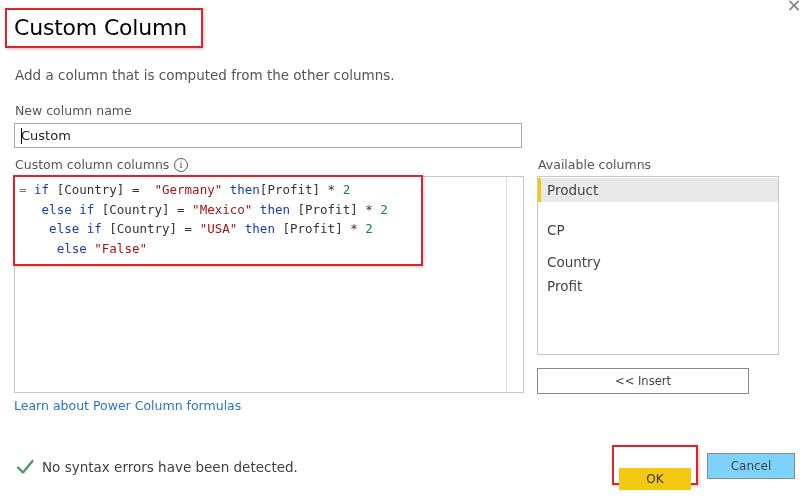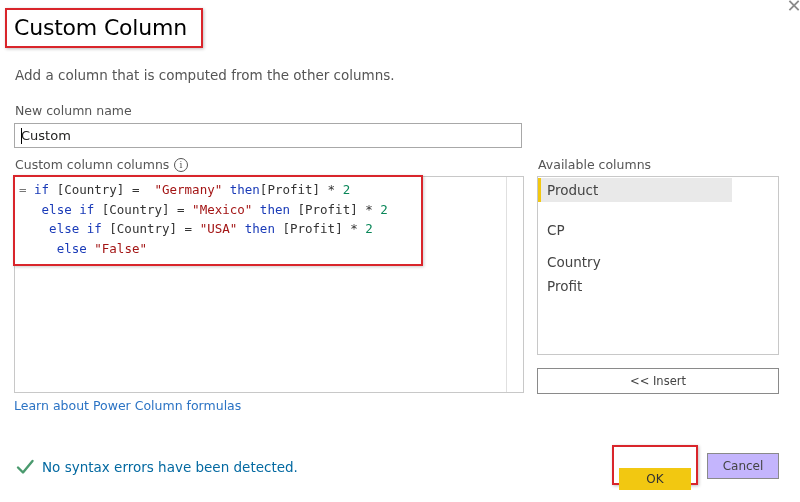--- a/index.html
+++ b/index.html
@@ -25,33 +25,33 @@
   .formula-scroll { position: absolute; left: 506px; top: 177px; width: 1px; height: 215px; background: #e0e0e0; }
   .formula-highlight { position: absolute; left: 13px; top: 175px; width: 410px; height: 91px; border: 2px solid #d9252b; box-shadow: 1px 1px 3px rgba(0,0,0,0.2); }
   .code { position: absolute; left: 19px; top: 180px; font-family: "DejaVu Sans Mono", monospace; font-size: 12.5px; line-height: 19.5px; white-space: pre; color: #333; }
   .code .kw { color: #1a3bb8; }
   .code .str { color: #a31515; }
   .code .num { color: #098658; }
   .code .eq { color: #777; }
 
   .avail-label { left: 538px; top: 157px; text-align: right; }
   .avail-list { position: absolute; left: 537px; top: 176px; width: 242px; height: 179px; border: 1px solid #c8c8c8; background: #fff; }
-  .avail-item { position: absolute; left: 0; width: 194px; height: 24px; font-size: 13.5px; color: #444; padding-left: 9px; line-height: 24px; cursor: pointer; }
+  .avail-item { position: absolute; left: 0; width: 240px; height: 24px; font-size: 13.5px; color: #444; padding-left: 9px; line-height: 24px; cursor: pointer; }
   .avail-item.selected { background: #e9e9e9; border-left: 3px solid #f2c811; padding-left: 6px; }
 
-  .insert-btn { position: absolute; left: 537px; top: 368px; width: 242px; height: 26px; border: 1px solid #8a8a8a; background: #fff; font-family: "DejaVu Sans", sans-serif; font-size: 11.5px; color: #444; cursor: pointer; }
+  .insert-btn { position: absolute; left: 537px; top: 368px; width: 212px; height: 26px; border: 1px solid #8a8a8a; background: #fff; font-family: "DejaVu Sans", sans-serif; font-size: 11.5px; color: #444; cursor: pointer; }
 
   .learn-link { position: absolute; left: 14px; top: 398px; font-size: 12.5px; color: #2b73c4; text-decoration: none; cursor: pointer; }
 
   .check-icon { position: absolute; left: 15px; top: 457px; width: 20px; height: 20px; }
-  .status-text { position: absolute; left: 42px; top: 459px; font-size: 13.5px; color: #0369a1; }
+  .status-text { position: absolute; left: 42px; top: 459px; font-size: 13.5px; color: #404040; }
 
   .ok-highlight { position: absolute; left: 612px; top: 445px; width: 86px; height: 40px; border: 2px solid #d9252b; box-shadow: 1px 1px 3px rgba(0,0,0,0.25); }
   .ok-btn { position: absolute; left: 619px; top: 468px; width: 72px; height: 22px; background: #f2c811; border: none; font-family: "DejaVu Sans", sans-serif; font-size: 12px; color: #333; cursor: pointer; }
-  .cancel-btn { position: absolute; left: 707px; top: 453px; width: 72px; height: 26px; background: #c4b5fd; border: 1px solid #8a8a8a; font-family: "DejaVu Sans", sans-serif; font-size: 12px; color: #444; cursor: pointer; }
+  .cancel-btn { position: absolute; left: 707px; top: 453px; width: 88px; height: 26px; background: #7dd3fc; border: 1px solid #8a8a8a; font-family: "DejaVu Sans", sans-serif; font-size: 12px; color: #444; cursor: pointer; }
 </style>
 </head>
 <body>
 
 <div class="close-x">✕</div>
 
 <div class="title-box"></div>
 <div class="title">Custom Column</div>
 
 <div class="subtitle">Add a column that is computed from the other columns.</div>

